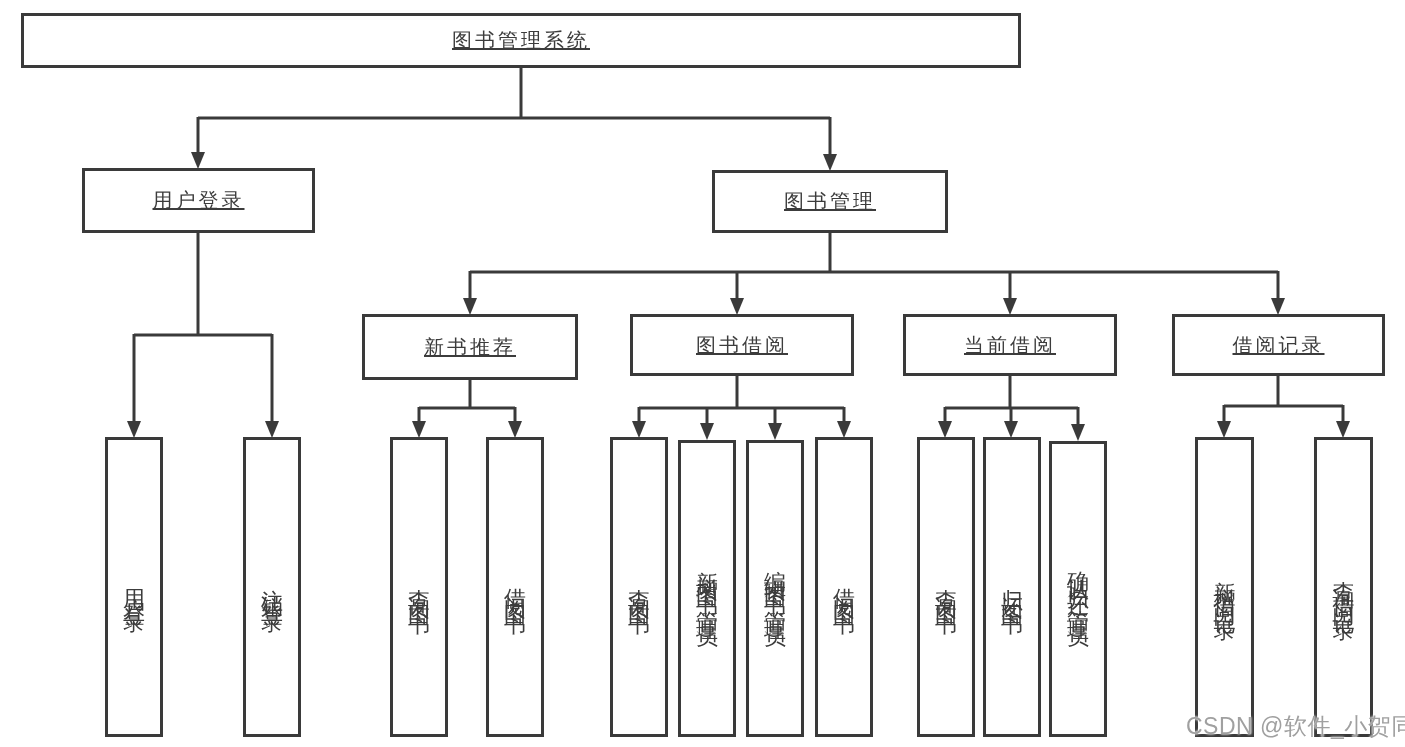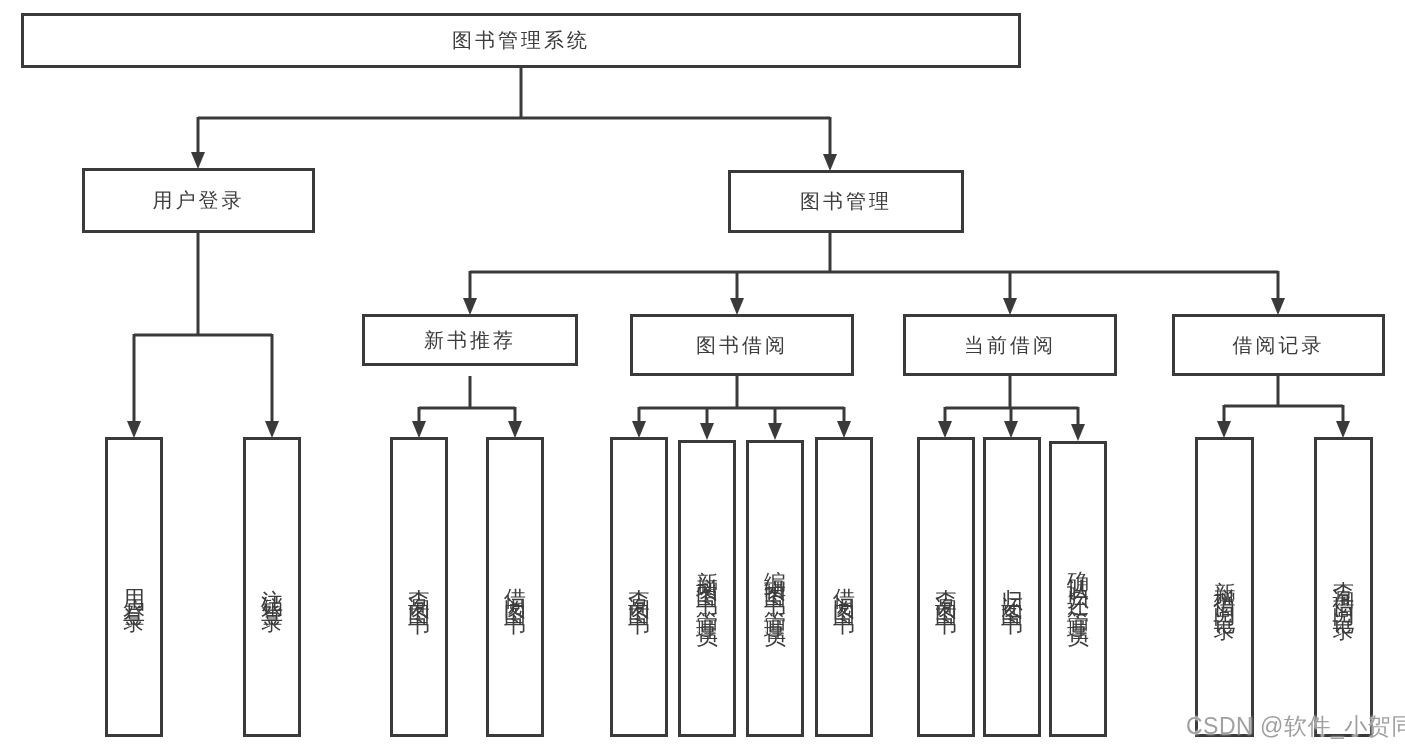--- a/index.html
+++ b/index.html
@@ -29,20 +29,21 @@
     border: 3px solid #3a3a3a;
     background: #ffffff;
     display: flex;
     align-items: center;
     justify-content: center;
     color: #3c3c3c;
     font-size: 20px;
     letter-spacing: 3px;
     z-index: 2;
     white-space: nowrap;
+    text-decoration: underline;
   }
   .leaf {
     position: absolute;
     box-sizing: border-box;
     border: 3px solid #3a3a3a;
     background: #ffffff;
     display: flex;
     align-items: center;
     justify-content: center;
     color: #3c3c3c;
@@ -148,25 +149,25 @@
     <polygon fill="#3a3a3a" points="1336,421 1350,421 1343,438"></polygon>
   </svg>
 
   <div class="node" style="left:21px; top:13px; width:1000px; height:55px;">
     <span>图书管理系统</span>
   </div>
 
   <div class="node" style="left:82px; top:168px; width:233px; height:65px;">
     <span>用户登录</span>
   </div>
-  <div class="node" style="left:712px; top:170px; width:236px; height:63px;margin-left:16px;">
+  <div class="node" style="left:712px; top:170px; width:236px; height:63px;">
     <span>图书管理</span>
   </div>
 
-  <div class="node" style="left:362px; top:314px; width:216px; height:52px;">
+  <div class="node" style="left:362px; top:314px; width:216px; height:66px;">
     <span>新书推荐</span>
   </div>
   <div class="node" style="left:630px; top:314px; width:224px; height:62px;">
     <span>图书借阅</span>
   </div>
   <div class="node" style="left:903px; top:314px; width:214px; height:62px;">
     <span>当前借阅</span>
   </div>
   <div class="node" style="left:1172px; top:314px; width:213px; height:62px;">
     <span>借阅记录</span>

